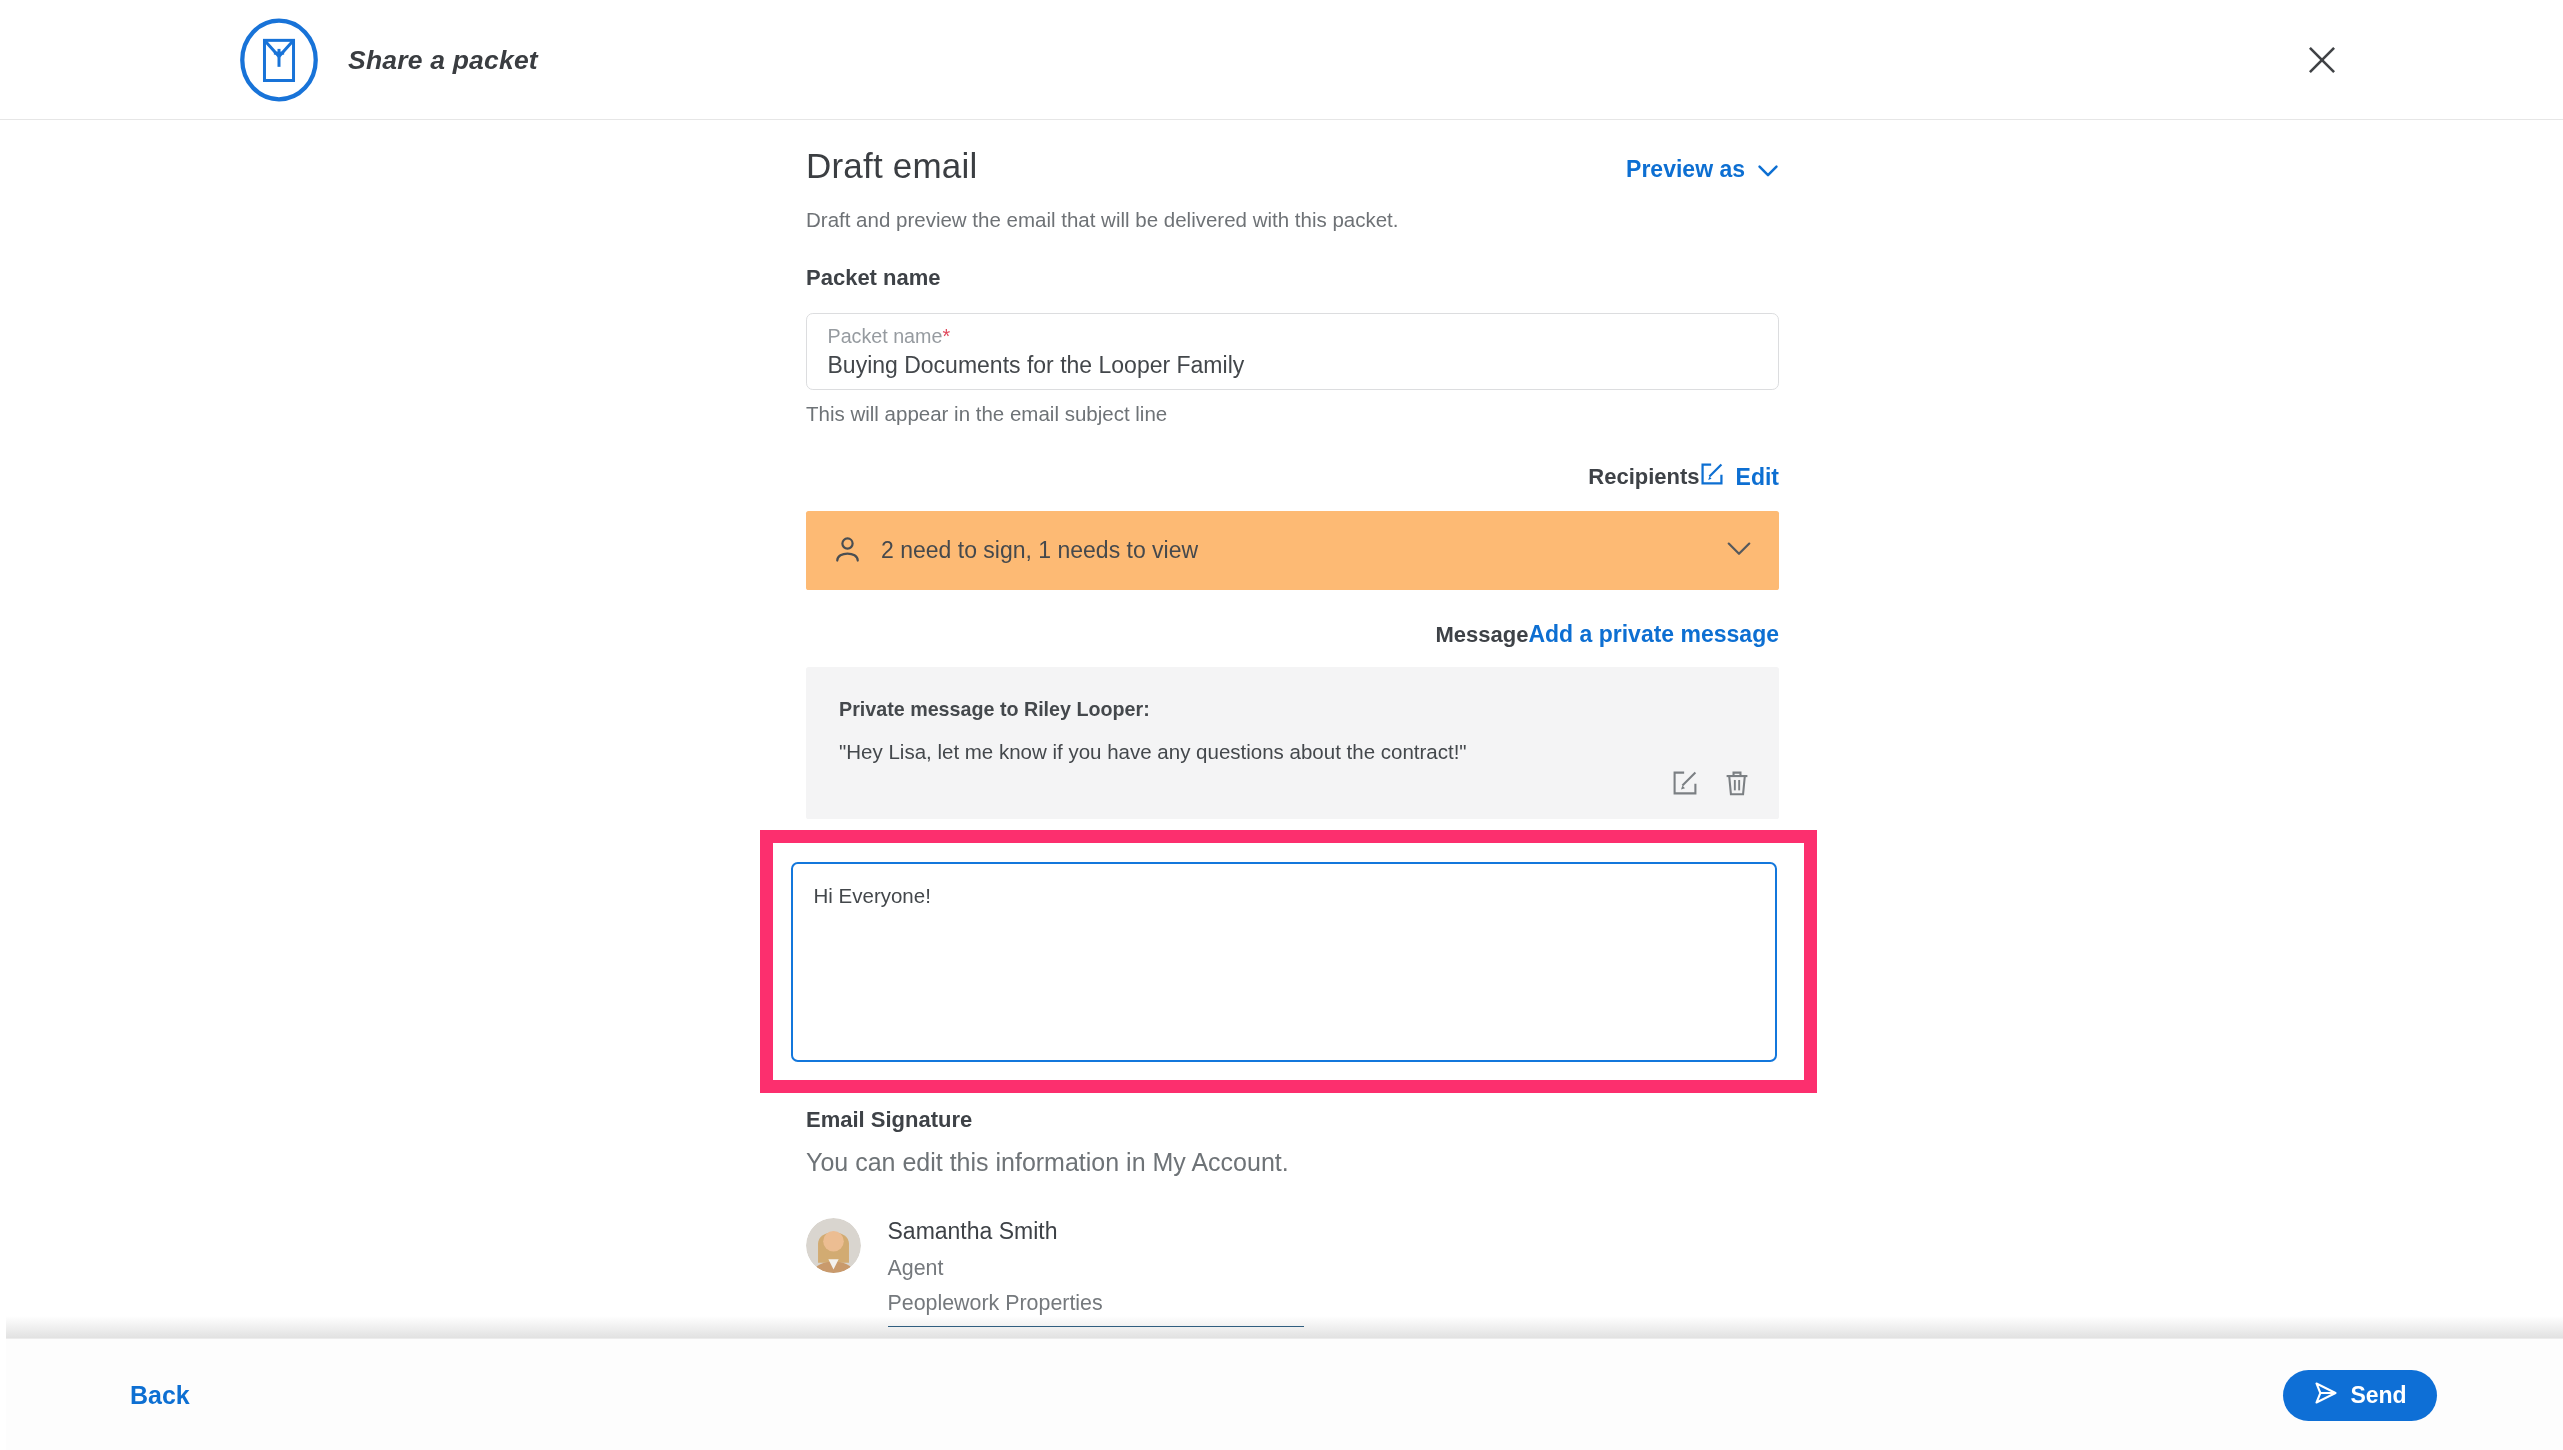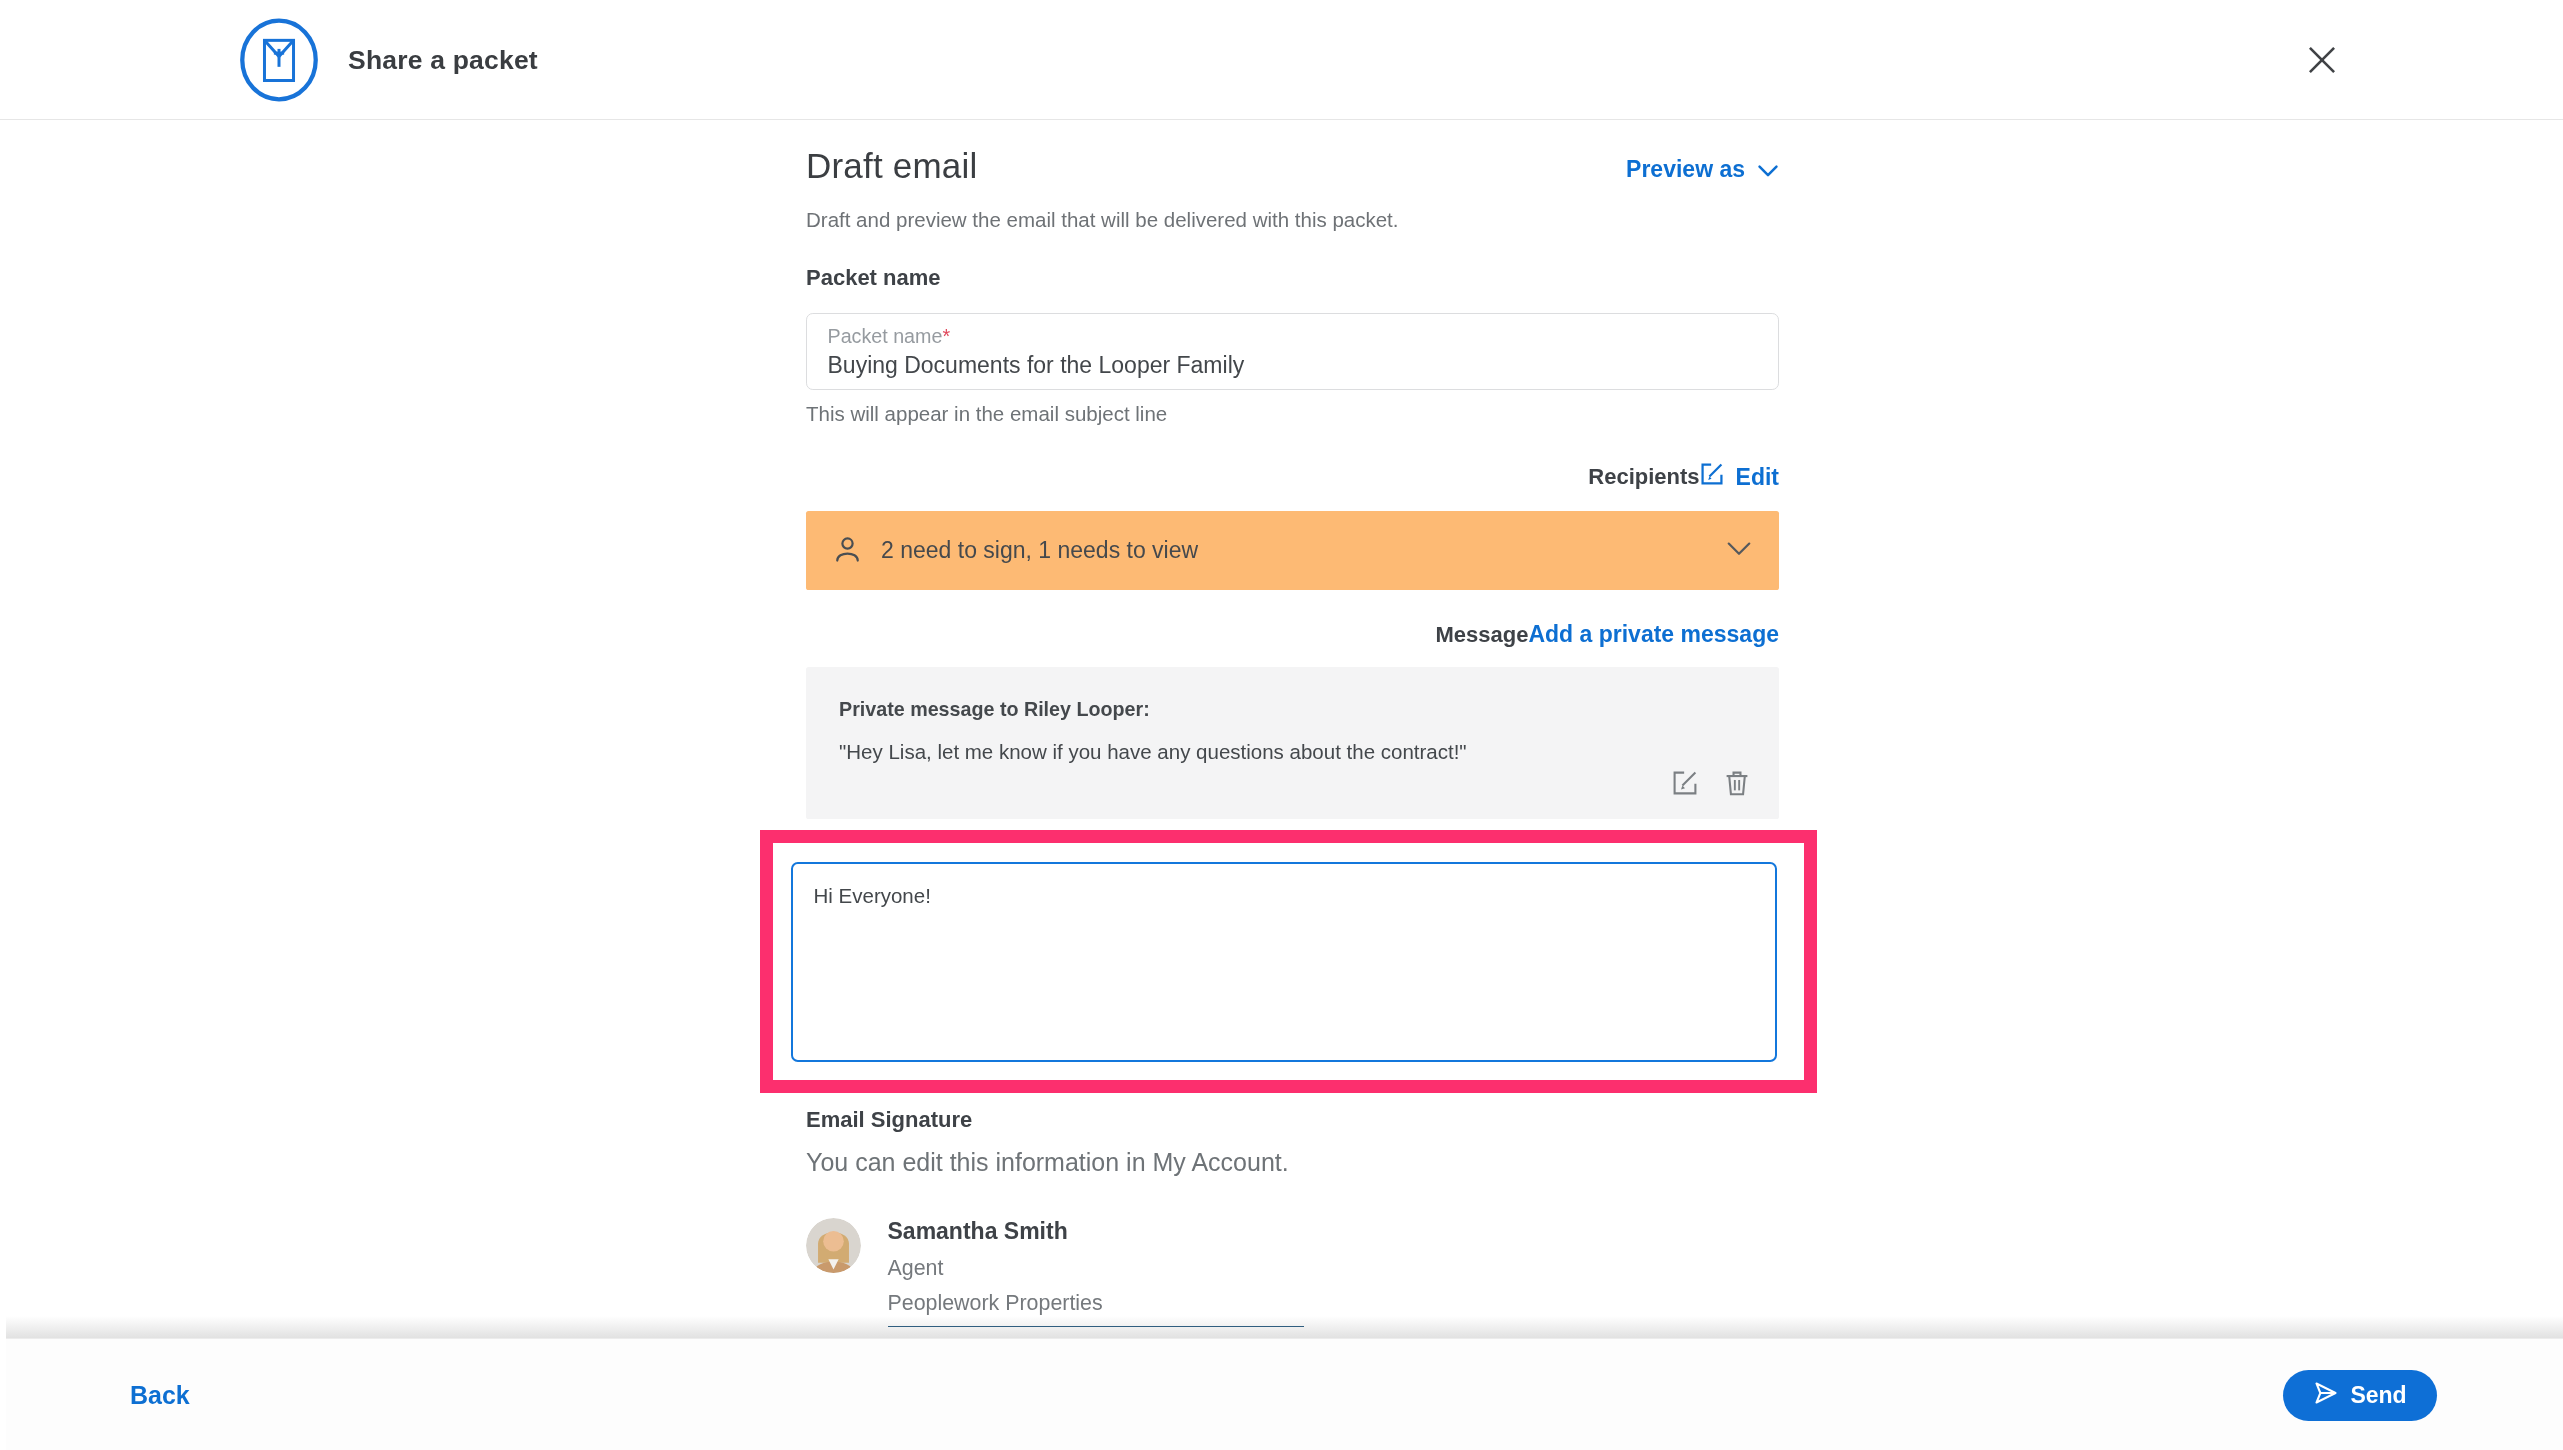--- a/index.html
+++ b/index.html
@@ -2,21 +2,21 @@
 <html style="font-size:13.7px"><head>
 <meta charset="utf-8">
 <style>
   html,body{margin:0;padding:0;background:#ffffff;}
   *{box-sizing:border-box;}
   .stage{
     position:relative;width:2563px;height:1450px;overflow:hidden;
     font-family:"Liberation Sans",sans-serif;background:#ffffff;color:#3f4347;
   }
   
-  .topbar{position:absolute;top:0;left:0;width:100%;height:120px;background:#fff;border-bottom:1.7px solid #e6e6e6;}
+  .topbar{position:absolute;top:0;left:0;width:100%;height:120px;background:#fff;border-bottom:1.7px solid #e6e6e6;font-style:italic;}
   .logo{position:absolute;left:238px;top:17px;width:82px;height:86px;}
   .app-title{position:absolute;left:348px;top:0;height:120px;display:flex;align-items:center;
     font-size:26.5px;font-weight:700;color:#3a3d41;letter-spacing:0.2px;}
   .close-btn{position:absolute;left:2291px;top:34px;width:62px;height:55px;display:flex;align-items:center;justify-content:center;cursor:pointer;background:none;border:none;padding:0;}
   
   .content{position:absolute;top:120px;left:0;width:100%;height:1330px;overflow:hidden;}
   .col{position:relative;margin-left:806px;width:973px;}
   .draft-row{display:flex;justify-content:space-between;align-items:flex-start;margin-top:26px;}
   .h1{font-size:35px;font-weight:400;color:#3b3e42;letter-spacing:0.2px;}
   .preview-as{display:flex;align-items:center;gap:12px;margin-top:10.3px;color:#0d6fd2;font-size:23px;font-weight:700;cursor:pointer;}
@@ -45,21 +45,21 @@
   .highlight-frame{position:relative;margin-top:11px;margin-left:-46px;width:calc(100% + 84px);
     border:13px solid #fc2f6e;background:#fff;padding:19px 27px 18px 18px;}
   .msg-textarea{display:block;width:100%;height:200px;resize:none;outline:none;
     border:2.6px solid #1377dc;border-radius:6.8px;background:#fff;padding:19px 20.5px;
     font-family:"Liberation Sans",sans-serif;font-size:20.5px;color:#43474b;line-height:1.3;}
   .lbl-sig{margin-top:13.7px;}
   .sig-note{margin-top:15.4px;font-size:25px;color:#6e7377;}
   .sig-block{margin-top:41px;display:flex;}
   .avatar{width:55px;height:55px;border-radius:50%;overflow:hidden;flex:0 0 55px;}
   .sig-info{margin-left:26.5px;}
-  .sig-name{font-size:23px;font-weight:700;color:#3e4247;}
+  .sig-name{font-size:23px;font-weight:400;color:#3e4247;}
   .sig-role{margin-top:11px;font-size:21.4px;color:#75797d;}
   .sig-company{margin-top:10.3px;font-size:21.4px;color:#75797d;}
   .sig-rule{width:416px;height:0;border-bottom:1.7px solid #2e6084;margin-top:9.4px;}
   .contact-row{display:flex;align-items:center;}
   .contact-email{margin-top:24px;}
   .contact-address{margin-top:13px;}
   .contact-text{margin-left:20.5px;font-size:19.7px;color:#55595d;}
   
   .footer{position:absolute;left:6px;bottom:0;width:100%;height:112px;background:#fdfdfd;border-top:0.9px solid #ececec;}
   .footer::before{content:'';position:absolute;left:0;right:0;top:-23px;height:22px;

